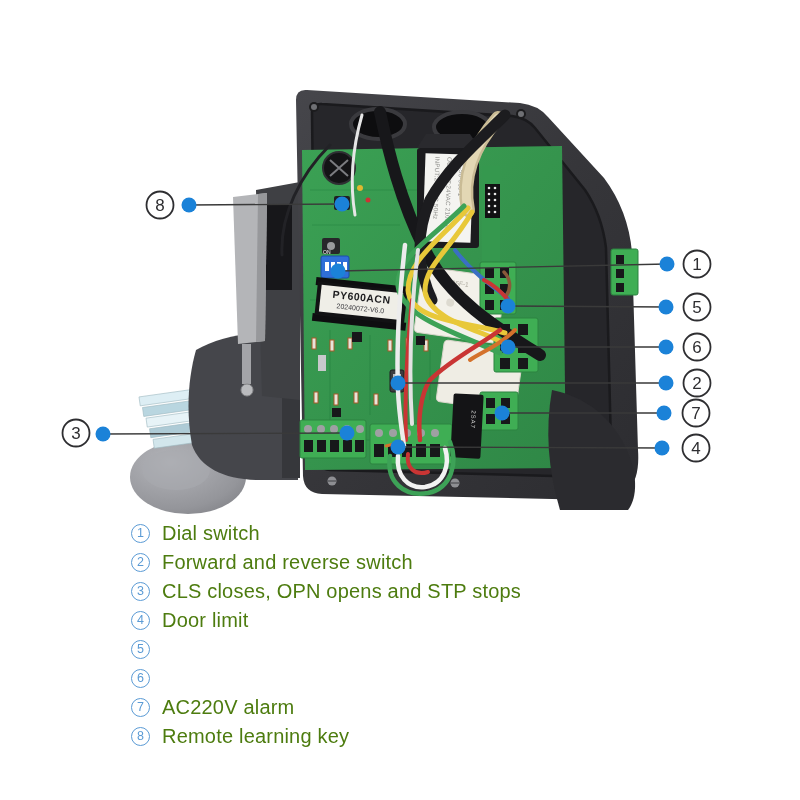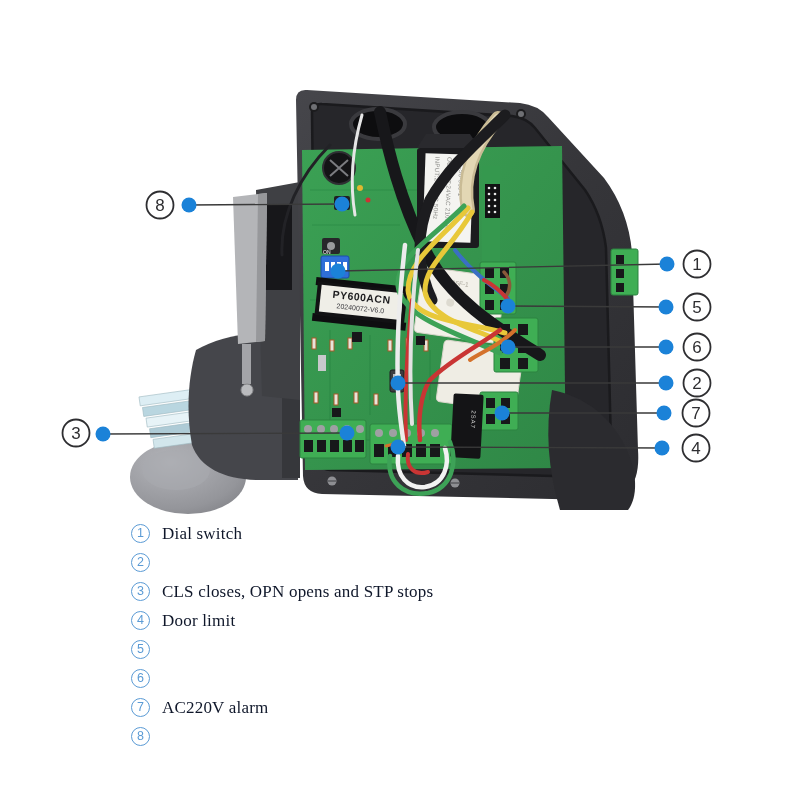--- a/index.html
+++ b/index.html
@@ -5,21 +5,21 @@
   html,body{margin:0;padding:0;background:#ffffff;}
   .stage{position:relative;width:800px;height:800px;background:#fff;overflow:hidden;
          font-family:"Liberation Sans",sans-serif;}
   .scene{position:absolute;left:0;top:0;width:800px;height:800px;}
   
   .legend{position:absolute;left:131px;top:519px;display:flex;flex-direction:column;}
   .legend-row{height:29px;display:flex;align-items:center;gap:12px;}
   .lnum{width:19px;height:19px;min-width:19px;border:1.6px solid #5b9bd5;border-radius:50%;
         color:#5b9bd5;font-size:12.5px;line-height:1;display:flex;align-items:center;
         justify-content:center;box-sizing:border-box;}
-  .ltext{font-size:17px;color:#0f172a;letter-spacing:.2px;white-space:nowrap;font-family:Liberation Serif, serif;}
+  .ltext{font-size:20px;color:#4d7c0f;letter-spacing:.2px;white-space:nowrap;}
   
   text{font-family:"Liberation Sans",sans-serif;}
   .callout-num{font-size:17px;fill:#2e2e31;}
   .chip-t{font-size:10.5px;font-weight:bold;fill:#1d1d1f;letter-spacing:.5px;}
   .chip-v{font-size:7px;fill:#3c3c40;}
   .tf-t{font-size:6.3px;fill:#8f8f8c;letter-spacing:.2px;}
   .relay-t{font-size:6.5px;fill:#a9a69c;}
   .dip-t{font-size:5px;fill:#ffffff;}
   .aux-t{font-size:6px;fill:#d8d8d6;letter-spacing:1px;}
 </style>
@@ -342,20 +342,21 @@
   </g>
 </svg>
 
 <div class="legend">
   <div class="legend-row">
     <span class="lnum">1</span>
     <span class="ltext">Dial switch</span>
   </div>
   <div class="legend-row">
     <span class="lnum">2</span>
+    <span class="ltext">Forward and reverse switch</span>
   </div>
   <div class="legend-row">
     <span class="lnum">3</span>
     <span class="ltext">CLS closes, OPN opens and STP stops</span>
   </div>
   <div class="legend-row">
     <span class="lnum">4</span>
     <span class="ltext">Door limit</span>
   </div>
   <div class="legend-row">
@@ -363,16 +364,17 @@
   </div>
   <div class="legend-row">
     <span class="lnum">6</span>
   </div>
   <div class="legend-row">
     <span class="lnum">7</span>
     <span class="ltext">AC220V alarm</span>
   </div>
   <div class="legend-row">
     <span class="lnum">8</span>
+    <span class="ltext">Remote learning key</span>
   </div>
 </div>
 
 </div>
 
 </body></html>

